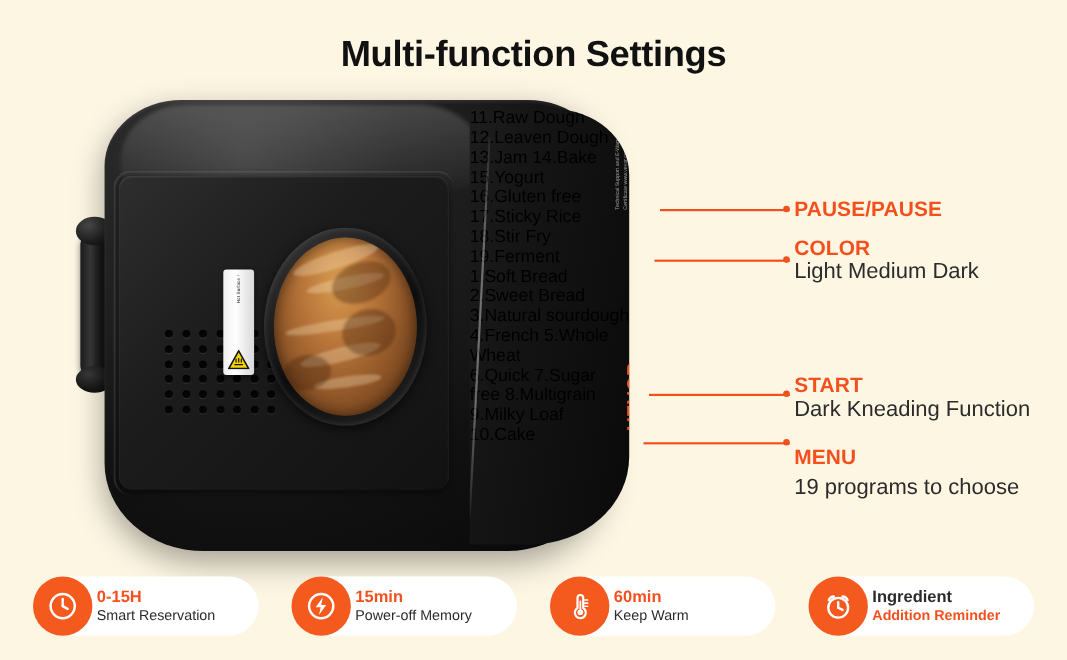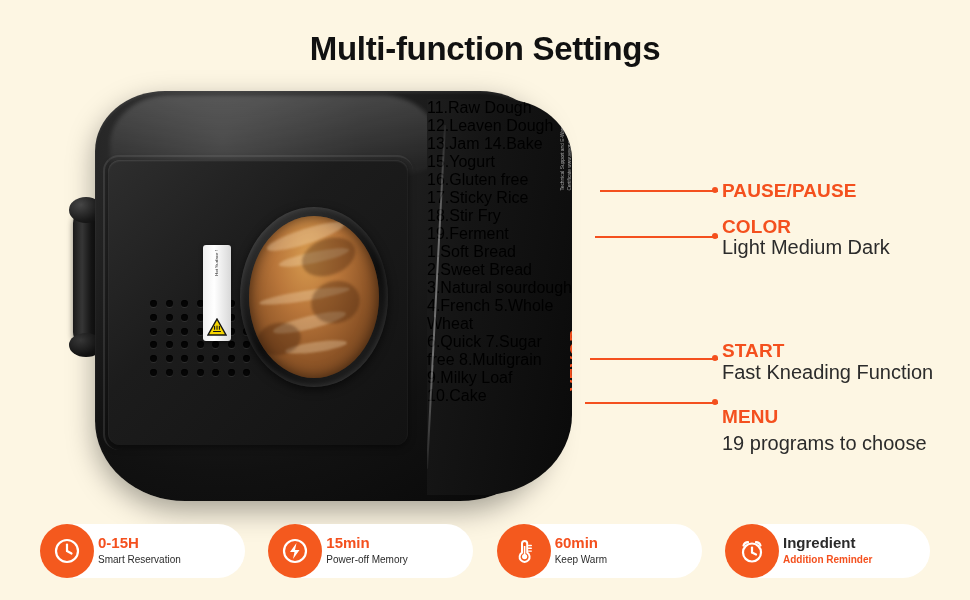--- a/index.html
+++ b/index.html
@@ -290,21 +290,21 @@
 
   
   .pill-row {
     position: absolute;
     left: 0;
     top: 524px;
     width: 970px;
     height: 54px;
     display: flex;
     justify-content: space-between;
-    padding: 0 40px;
+    padding: 0 30px;
   }
   .pill {
     position: relative;
     height: 54px;
     background: #FFFFFF;
     border-radius: 27px;
     display: flex;
     align-items: center;
     padding-left: 58px;
     padding-right: 20px;
@@ -321,21 +321,21 @@
     justify-content: center;
   }
   .pill-t1 {
     font-size: 15px;
     font-weight: bold;
     color: #F4501E;
     line-height: 17px;
   }
   .pill-t1.plain { color: #2b2b2b; font-weight: bold; }
   .pill-t2 {
-    font-size: 10px;
+    font-size: 13px;
     color: #2b2b2b;
     line-height: 18px;
   }
   .pill-t2.accent { color: #F4501E; font-weight: bold; }
 </style>
 </head>
 <body>
 
 <div class="page-title">Multi-function Settings</div>
 
@@ -461,21 +461,21 @@
 <div class="callout-label" style="left:722px;top:180px;">PAUSE/PAUSE</div>
 
 <div class="leader" style="left:595px;top:236px;width:123px;"></div>
 <div class="leader-dot" style="left:712px;top:233px;"></div>
 <div class="callout-label" style="left:722px;top:216px;">COLOR</div>
 <div class="callout-sub" style="left:722px;top:236px;">Light Medium Dark</div>
 
 <div class="leader" style="left:590px;top:358px;width:128px;"></div>
 <div class="leader-dot" style="left:712px;top:355px;"></div>
 <div class="callout-label" style="left:722px;top:340px;">START</div>
-<div class="callout-sub" style="left:722px;top:361px;">Fast Kneading Function</div>
+<div class="callout-sub" style="left:722px;top:361px;">Dark Kneading Function</div>
 
 <div class="leader" style="left:585px;top:402px;width:133px;"></div>
 <div class="leader-dot" style="left:712px;top:399px;"></div>
 <div class="callout-label" style="left:722px;top:406px;">MENU</div>
 <div class="callout-sub" style="left:722px;top:432px;">19 programs to choose</div>
 
 <div class="pill-row">
 
   <div class="pill">
     <div class="pill-icon">

